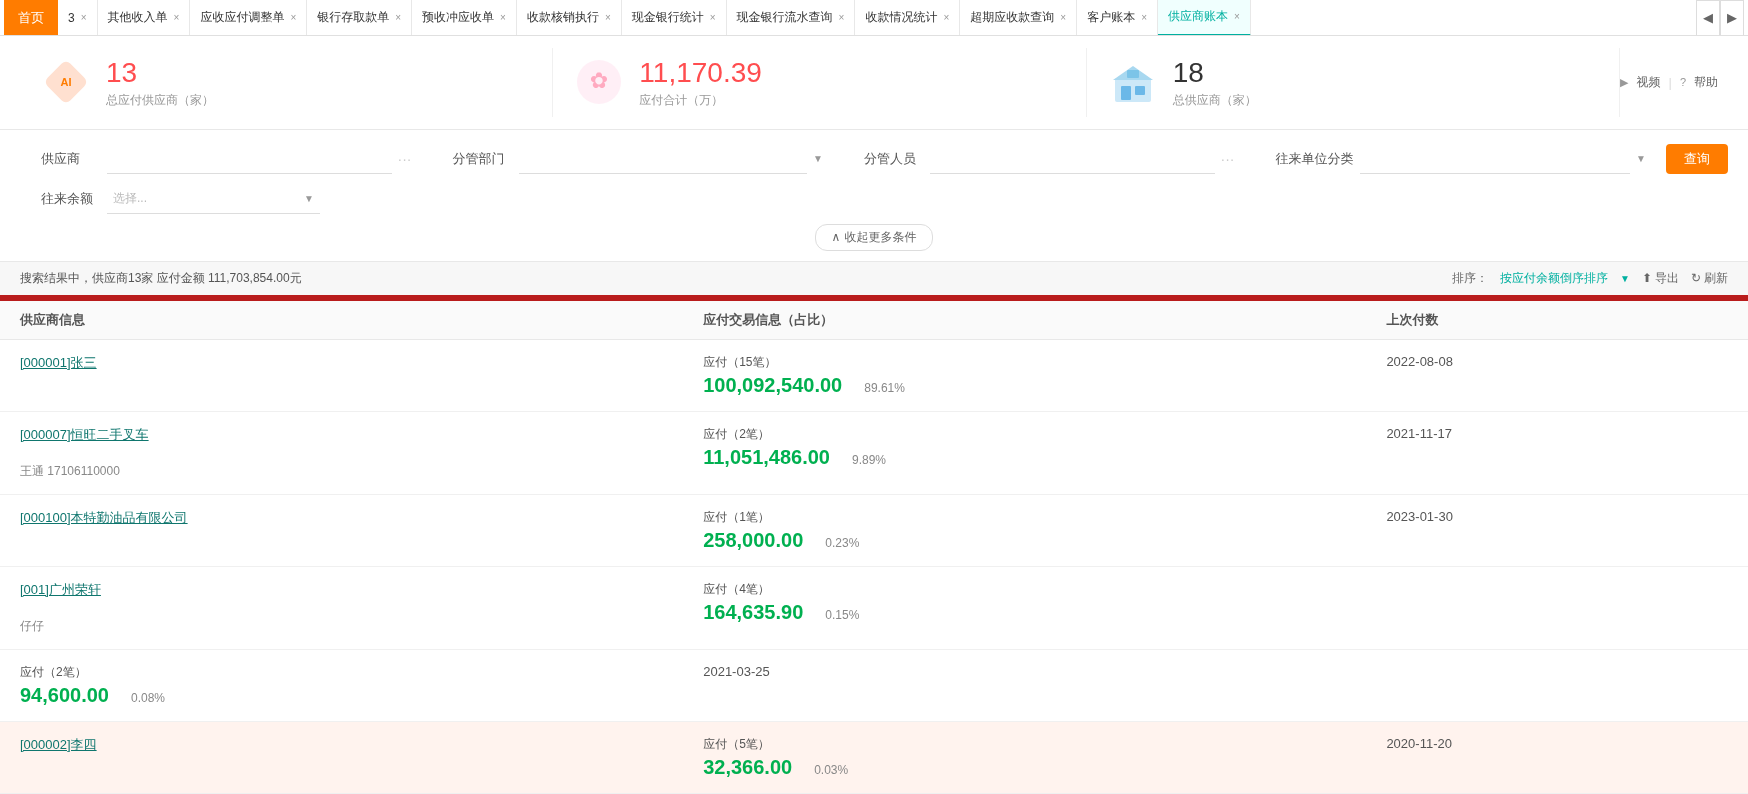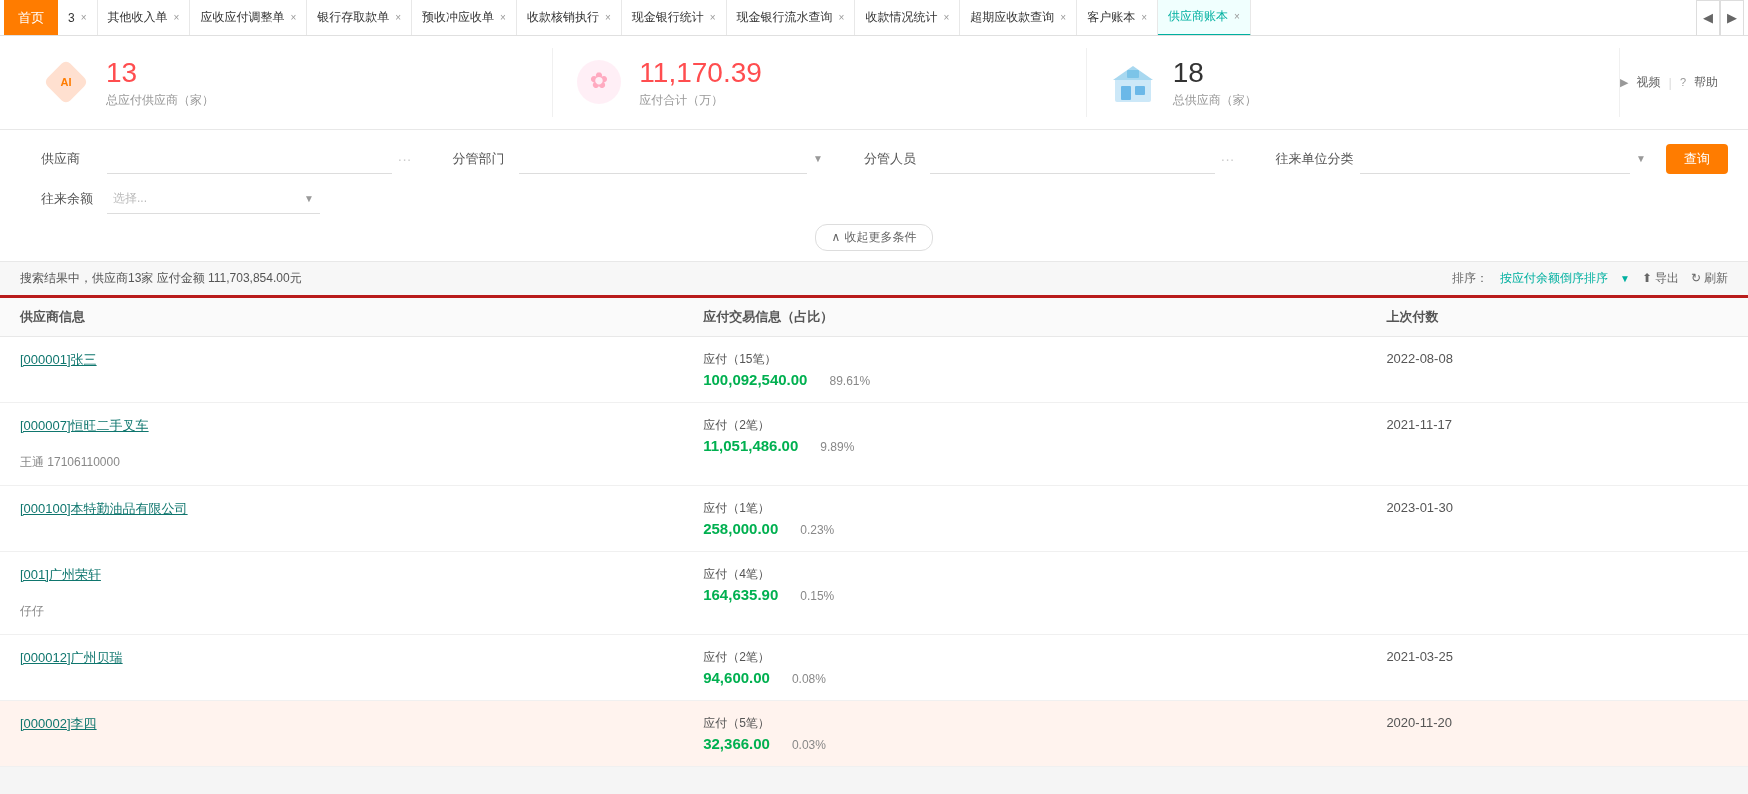--- a/index.html
+++ b/index.html
@@ -164,21 +164,21 @@
       background: #fff;
     }
 
     
     .result-bar {
       display: flex;
       align-items: center;
       justify-content: space-between;
       padding: 8px 20px;
       background: #f7f7f7;
-      border-bottom: 3px solid #b91c1c;
+      border-bottom: 6px solid #b91c1c;
       font-size: 12px;
       color: #555;
     }
     .result-actions {
       display: flex;
       align-items: center;
       gap: 12px;
       color: #666;
     }
     .result-actions .sort-label { font-size: 12px; }
@@ -221,21 +221,21 @@
       cursor: pointer;
       font-size: 13px;
     }
     .supplier-sub {
       font-size: 12px;
       color: #888;
       margin-top: 19px;
     }
     .trade-label { font-size: 12px; color: #555; }
     .trade-amount {
-      font-size: 15px;
+      font-size: 20px;
       font-weight: 600;
       color: #00b050;
       margin-top: 3px;
     }
     .trade-percent { font-size: 12px; color: #888; margin-left: 12px; }
     .last-pay { font-size: 13px; color: #555; }
 
     
     .nav-home {
       background: #ff7c00;
@@ -436,21 +436,20 @@
         <div style="display: flex; align-items: flex-start; flex-direction: column;">
           <span class="trade-label">应付（4笔）</span>
           <div style="display: flex; align-items: baseline; gap: 10px;">
             <span class="trade-amount">164,635.90</span>
             <span class="trade-percent">0.15%</span>
           </div>
         </div>
         <div class="last-pay"></div>
       </div>
       <div class="table-row">
-        <div><span class="supplier-name">[000012]广州贝瑞</span></div>
         <div style="display: flex; align-items: flex-start; flex-direction: column;">
           <span class="trade-label">应付（2笔）</span>
           <div style="display: flex; align-items: baseline; gap: 10px;">
             <span class="trade-amount">94,600.00</span>
             <span class="trade-percent">0.08%</span>
           </div>
         </div>
         <div class="last-pay">2021-03-25</div>
       </div>
       <div class="table-row highlighted">

